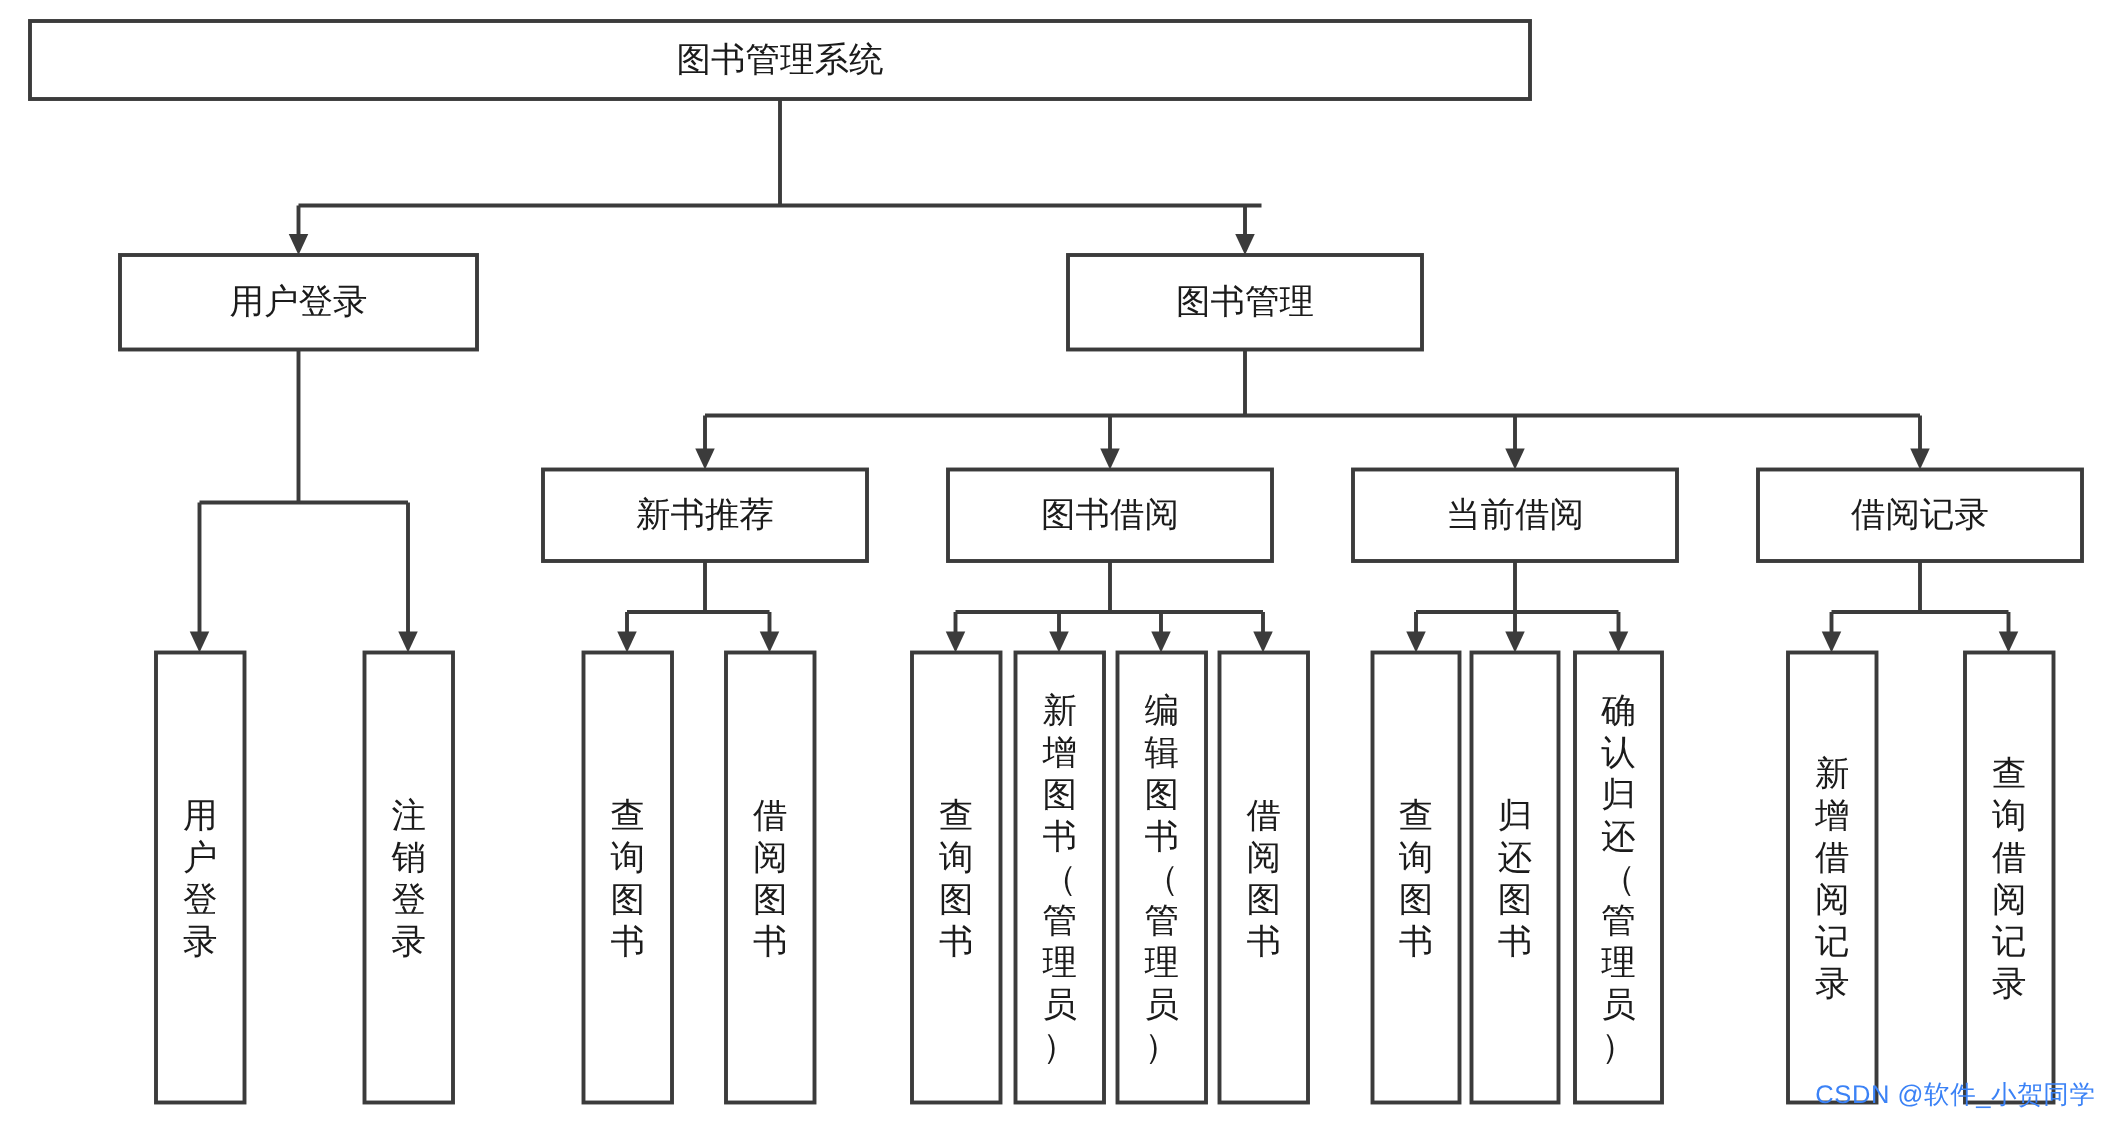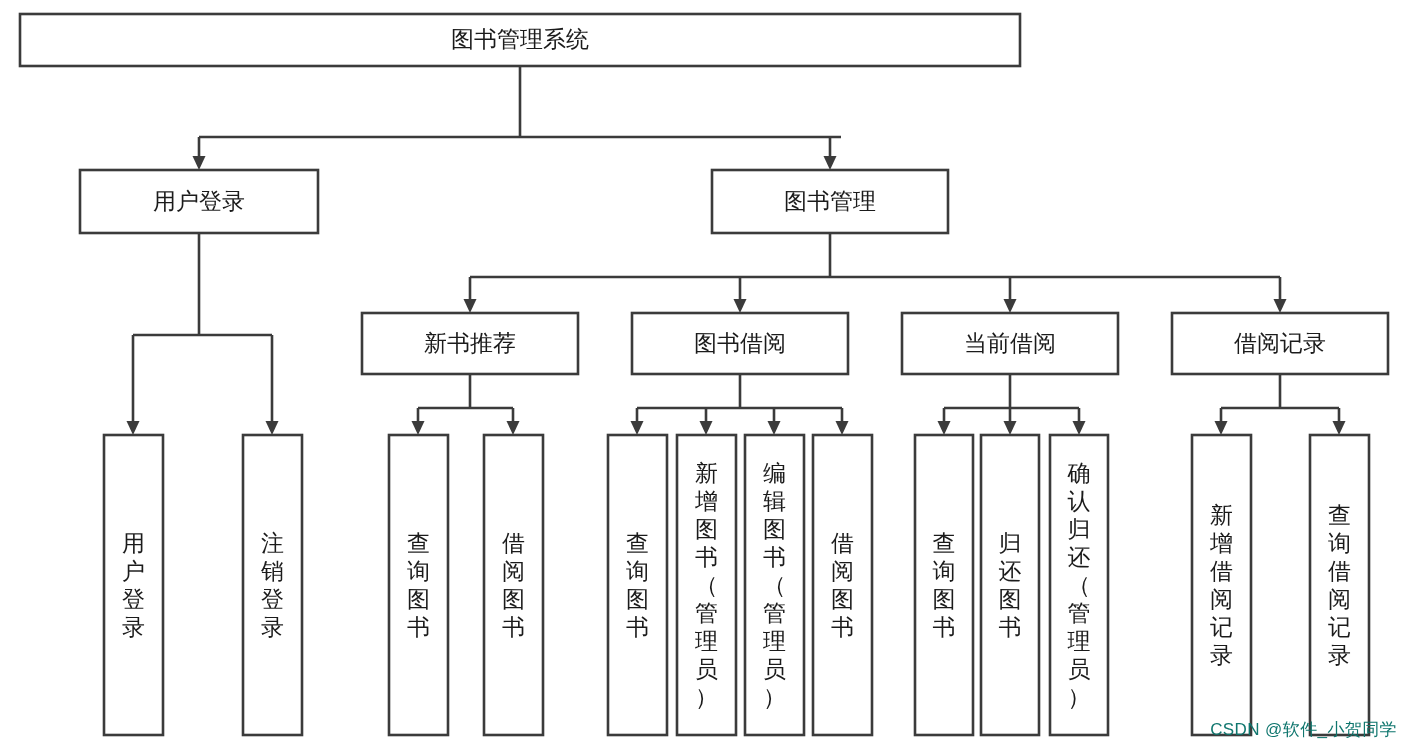--- a/index.html
+++ b/index.html
@@ -48,21 +48,21 @@
   .arrow-head {
     fill: #3b3b3b;
     stroke: none;
   }
   .watermark {
     position: absolute;
     right: 8px;
     bottom: 6px;
     font-family: "Liberation Sans", "DejaVu Sans", sans-serif;
     font-size: 17px;
-    color: #0f766e;
+    color: #3b82f6;
     letter-spacing: 0.4px;
     white-space: nowrap;
     pointer-events: none;
     text-align: right;
   }
 </style>
 </head>
 <body>
 
 <svg id="diagram" viewBox="0 0 1405 747" xmlns="http://www.w3.org/2000/svg">

